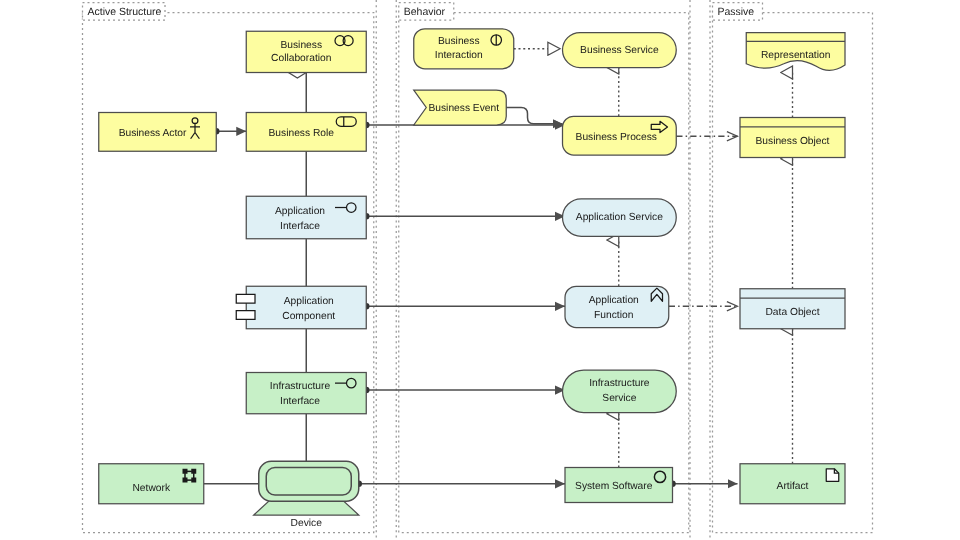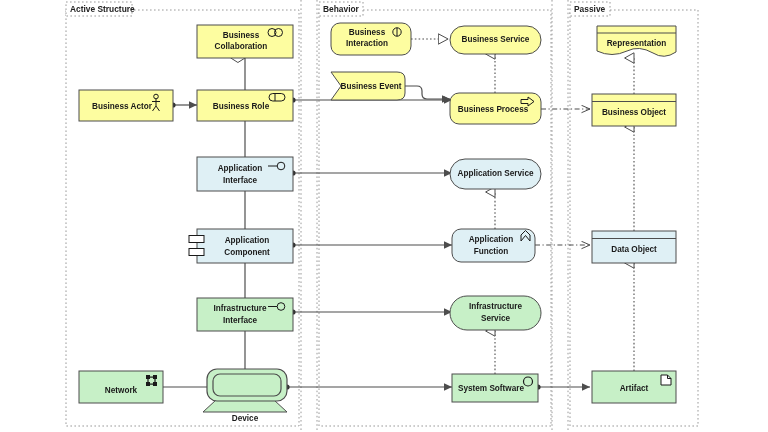--- a/index.html
+++ b/index.html
@@ -1,18 +1,18 @@
 <!DOCTYPE html>
 <html><head>
 <meta charset="utf-8">
 <style>
   html,body{margin:0;padding:0;background:#ffffff;}
   body{width:768px;height:432px;overflow:hidden;
        font-family:"Liberation Sans","DejaVu Sans",sans-serif;}
-  #stage{position:relative;width:768px;height:432px;background:#fff;font-weight:bold;}
+  #stage{position:relative;width:768px;height:432px;background:#fff;}
   svg#diagram{position:absolute;left:0;top:0;width:768px;height:432px;}
   .nodeLabel{font-size:8.2px;fill:#1a1a1a;text-anchor:middle;dominant-baseline:middle;}
   .colLabel{font-size:8.4px;fill:#222;text-anchor:start;dominant-baseline:middle;}
   .devLabel{font-size:8.2px;fill:#1a1a1a;text-anchor:middle;dominant-baseline:middle;}
 </style>
 </head>
 <body>
 
 <div id="stage">
 <svg id="diagram" viewBox="0 0 768 432">

